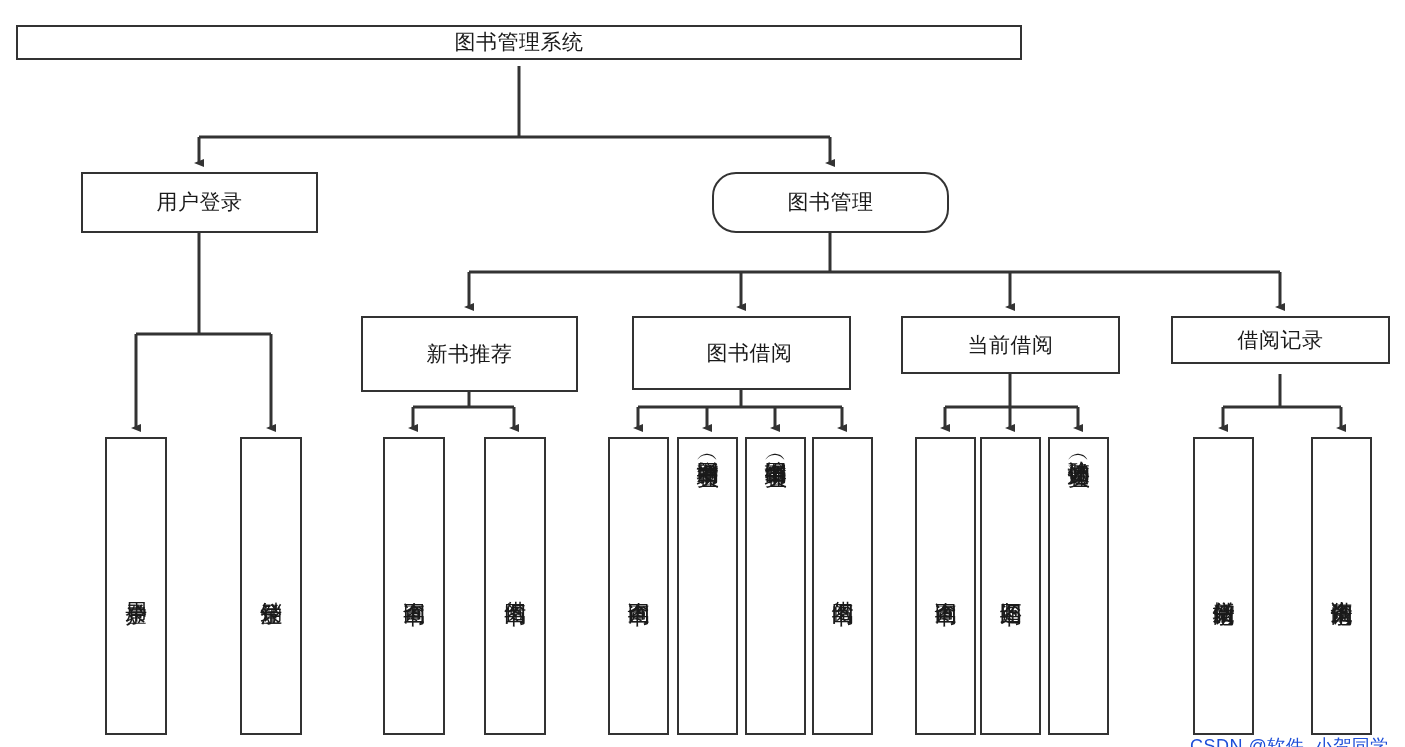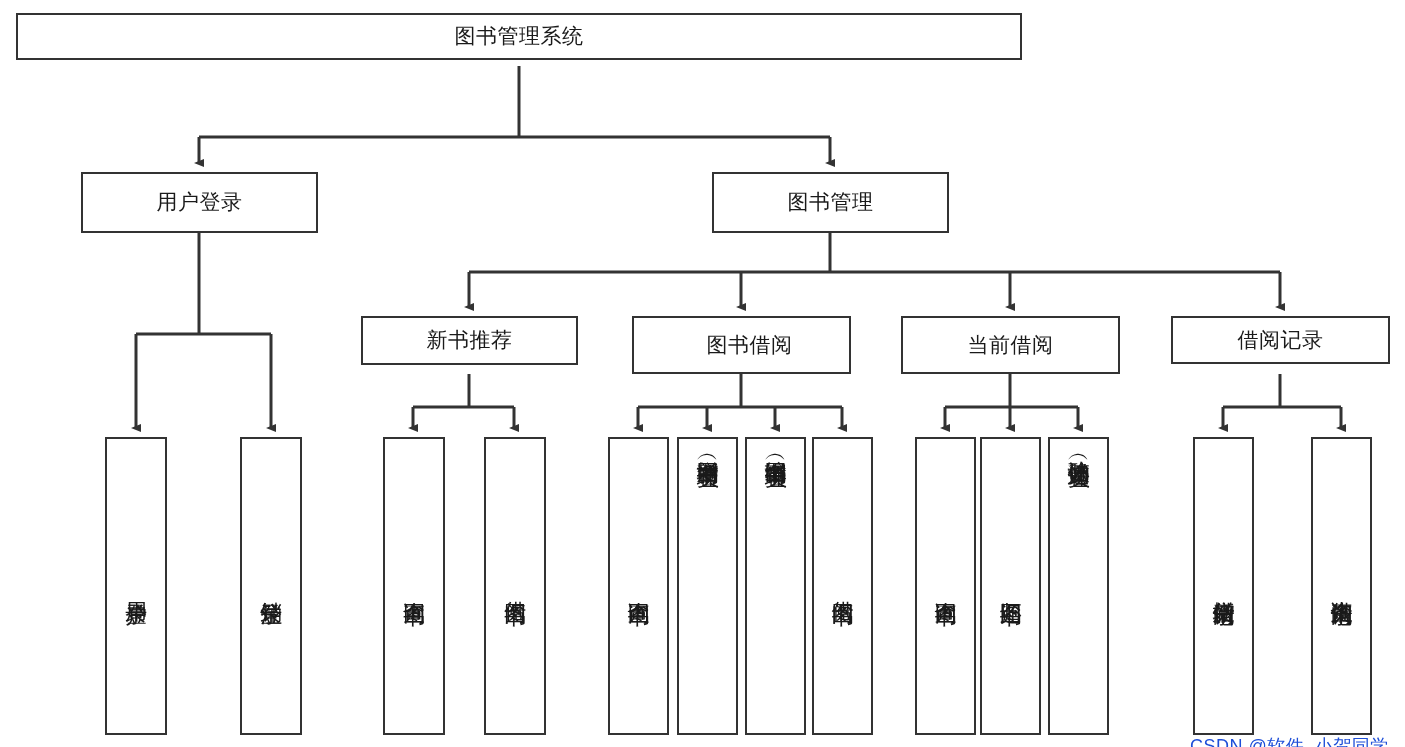--- a/index.html
+++ b/index.html
@@ -117,35 +117,35 @@
       <path d="M1010,407 L1010,428" marker-end="url(#arrow)"></path>
       <path d="M1078,407 L1078,428" marker-end="url(#arrow)"></path>
 
       <path d="M1280,374 L1280,407"></path>
       <path d="M1223,407 L1341,407"></path>
       <path d="M1223,407 L1223,428" marker-end="url(#arrow)"></path>
       <path d="M1341,407 L1341,428" marker-end="url(#arrow)"></path>
     </g>
   </svg>
 
-  <div class="node" style="left:16px; top:13px; width:1006px; height:47px;">
+  <div class="node" style="left:16px; top:25px; width:1006px; height:35px;">
     <span class="node-label">图书管理系统</span>
   </div>
 
   <div class="node" style="left:81px; top:172px; width:237px; height:61px;">
     <span class="node-label">用户登录</span>
   </div>
-  <div class="node" style="left:712px; top:172px; width:237px; height:61px;">
+  <div class="node" style="left:712px; top:172px; width:237px; height:61px;border-radius:24px;">
     <span class="node-label">图书管理</span>
   </div>
 
-  <div class="node" style="left:361px; top:316px; width:217px; height:49px;">
+  <div class="node" style="left:361px; top:316px; width:217px; height:76px;">
     <span class="node-label">新书推荐</span>
   </div>
-  <div class="node" style="left:632px; top:316px; width:219px; height:58px;padding-left:16px;">
+  <div class="node" style="left:632px; top:316px; width:219px; height:74px;padding-left:16px;">
     <span class="node-label">图书借阅</span>
   </div>
   <div class="node" style="left:901px; top:316px; width:219px; height:58px;text-align:right;">
     <span class="node-label">当前借阅</span>
   </div>
   <div class="node" style="left:1171px; top:316px; width:219px; height:48px;">
     <span class="node-label">借阅记录</span>
   </div>
 
   <div class="node vertical center-text" style="left:105px; top:437px; width:62px; height:298px;">

